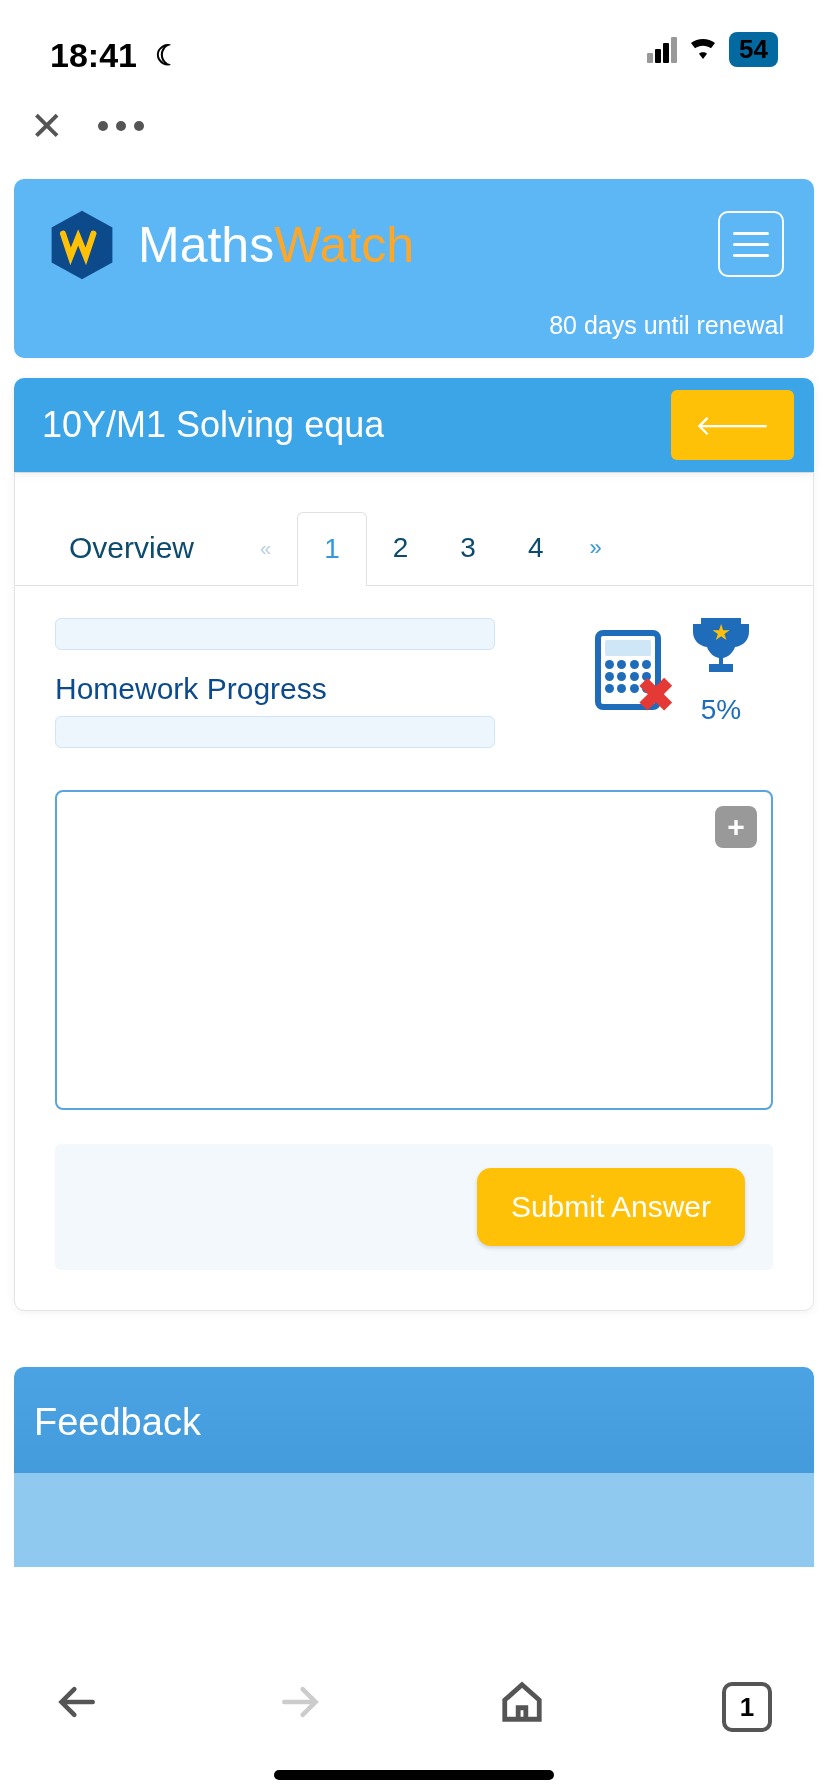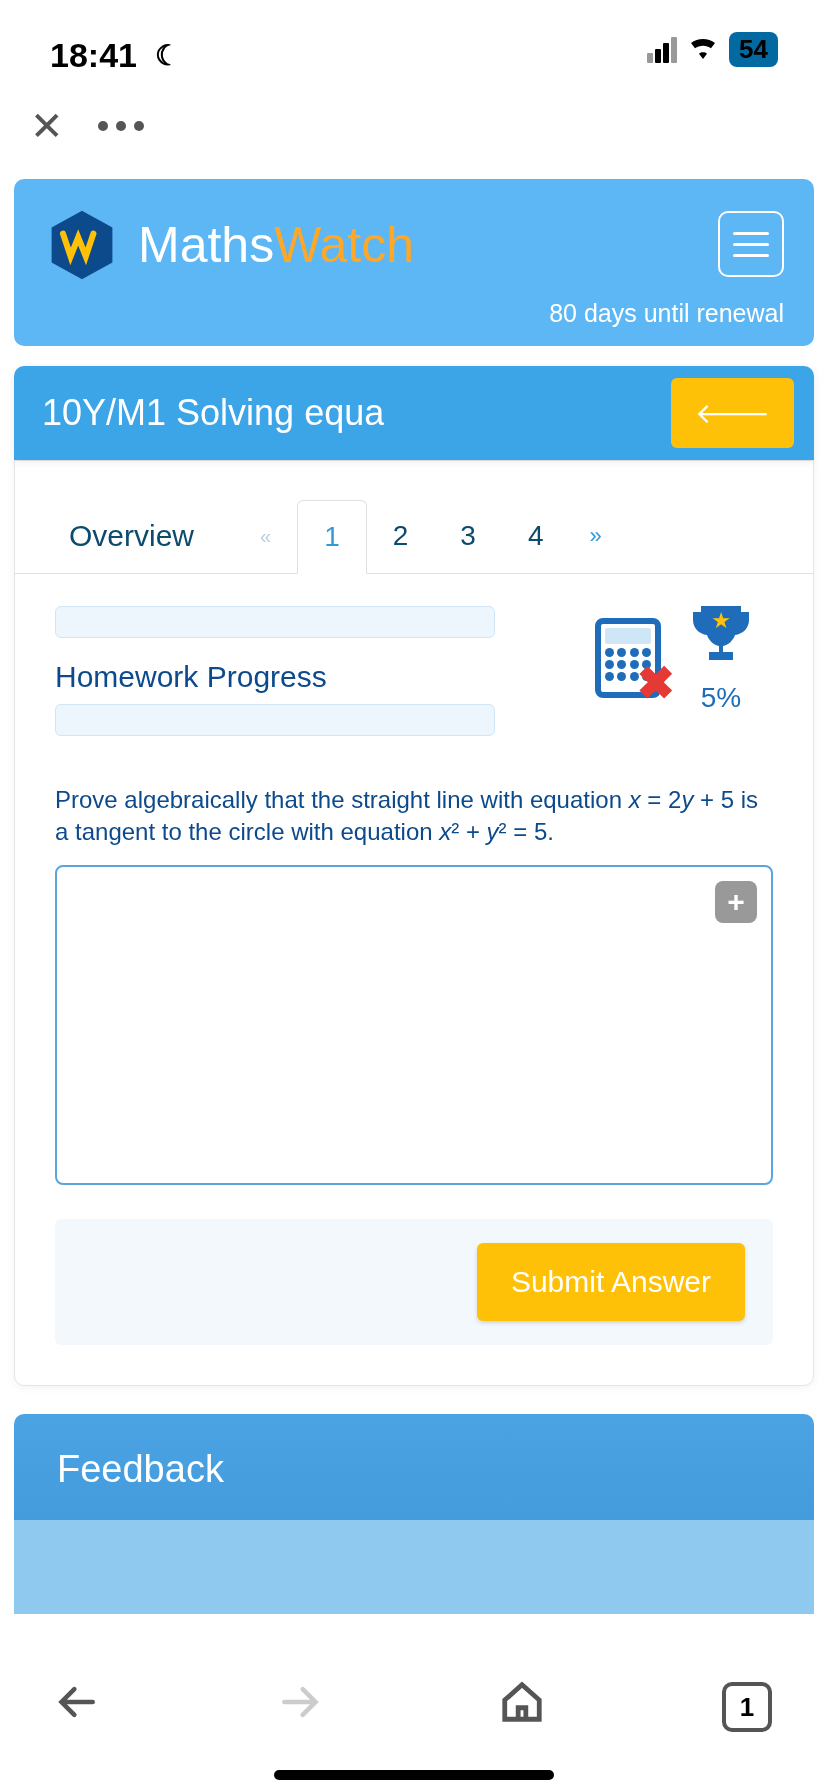--- a/index.html
+++ b/index.html
@@ -28,21 +28,21 @@
     
     
     .app-content { padding: 14px; }
     .app-header { background: #5eb7f5; border-radius: 10px; padding: 28px 30px 18px; position: relative; }
     .brand-row { display: flex; align-items: center; gap: 18px; }
     .brand-logo { width: 76px; height: 76px; }
     .brand-text { font-size: 50px; color: #fff; font-weight: 300; }
     .brand-orange { color: #ffa726; text-align: right; }
     .hamburger-btn { position: absolute; right: 30px; top: 32px; width: 66px; height: 66px; border: 2px solid #fff; border-radius: 10px; display: flex; flex-direction: column; justify-content: center; align-items: center; gap: 8px; cursor: pointer; }
     .ham-line { width: 36px; height: 3px; background: #fff; border-radius: 2px; }
-    .renewal-text { text-align: right; color: #fff; font-size: 25px; margin-top: 16px; font-weight: 300; }
+    .renewal-text { text-align: right; color: #fff; font-size: 25px; margin-top: 28px; font-weight: 300; }
     
     
     .title-bar { background: #3ca5e8; border-radius: 10px 10px 0 0; margin-top: 20px; padding: 26px 28px; display: flex; align-items: center; position: relative; box-shadow: 0 2px 8px rgba(0,0,0,0.08); }
     .title-text { color: #fff; font-size: 36px; font-weight: 400; white-space: nowrap; overflow: hidden; }
     .return-btn { position: absolute; right: 20px; background: #ffc107; color: #fff; padding: 18px 24px; border-radius: 6px; font-size: 28px; cursor: pointer; display: flex; align-items: center; gap: 10px; }
     
     
     .content-card { background: #fff; border: 1px solid #e5e5e5; border-radius: 0 0 10px 10px; padding: 0 0 40px; box-shadow: 0 2px 10px rgba(0,0,0,0.05); }
     
     
@@ -72,24 +72,24 @@
     
     .question-text { padding: 6px 40px 16px; color: #0d4a8c; font-size: 24px; line-height: 1.35; }
     .question-text i { font-style: italic; }
     
     
     .answer-box { margin: 0 40px; border: 2px solid #58a5df; border-radius: 8px; min-height: 320px; position: relative; }
     .expand-icon { position: absolute; top: 14px; right: 14px; width: 42px; height: 42px; background: #999; border-radius: 8px; display: flex; align-items: center; justify-content: center; color: #fff; font-size: 30px; font-weight: bold; cursor: pointer; }
     
     
     .submit-row { margin: 34px 40px 0; background: #f3f8fc; border-radius: 6px; padding: 24px 28px; display: flex; justify-content: flex-end; }
-    .submit-btn { background: #ffc107; color: #fff; padding: 22px 34px; border-radius: 6px; font-size: 30px; cursor: pointer; box-shadow: 0 2px 4px rgba(0,0,0,0.15); }
-    
-    
-    .feedback-bar { background: linear-gradient(#4ba3e3, #3d95d6); border-radius: 10px 10px 0 0; margin-top: 28px; padding: 34px 43px; color: #fff; font-size: 38px; box-shadow: inset 0 -94px 0 #8fc9f0; height: 200px; }
+    .submit-btn { background: #ffc107; color: #fff; padding: 22px 34px; border-radius: 14px; font-size: 30px; cursor: pointer; box-shadow: 0 2px 4px rgba(0,0,0,0.15); }
+    
+    
+    .feedback-bar { background: linear-gradient(#4ba3e3, #3d95d6); border-radius: 10px 10px 0 0; margin-top: 56px; padding: 34px 20px; color: #fff; font-size: 38px; box-shadow: inset 0 -94px 0 #8fc9f0; height: 200px; }
     
     
     .bottom-nav { position: absolute; bottom: 0; left: 0; right: 0; height: 140px; background: #fff; display: flex; align-items: center; justify-content: space-between; padding: 0 56px 30px; }
     .nav-icon { color: #555; font-size: 48px; cursor: pointer; }
     .nav-icon.disabled { color: #ccc; }
     .tab-count { width: 50px; height: 50px; border: 4px solid #555; border-radius: 10px; display: flex; align-items: center; justify-content: center; font-size: 26px; font-weight: 700; cursor: pointer; }
     .home-indicator { position: absolute; bottom: 12px; left: 50%; transform: translateX(-50%); width: 280px; height: 10px; background: #000; border-radius: 10px; }
   </style>
 </head>
 <body>
@@ -191,24 +191,20 @@
             <svg width="64" height="58" viewBox="0 0 64 58">
                 <path fill="#1f6dba" d="M12 4h40v6h8v8c0 8-6 14-14 15-2 6-7 10-12 11v6h10v8H20v-8h10v-6c-5-1-10-5-12-11C10 32 4 26 4 18v-8h8V4z"></path>
               </svg>
             <span class="star-overlay">★</span>
           </span>
           <span class="trophy-pct">5%</span>
         </div>
       </div>
     </div>
 
-    <div class="question-text">
-      <span>Prove algebraically that the straight line with equation  </span><i>x</i><span> = 2</span><i>y</i><span> + 5  is</span><br>
-      <span>a tangent to the circle with equation  </span><i>x</i><span>² + </span><i>y</i><span>² = 5.</span>
-    </div>
 
     <div class="answer-box">
       <div class="expand-icon">+</div>
     </div>
 
     <div class="submit-row">
       <div class="submit-btn">Submit Answer</div>
     </div>
   </div>
 

